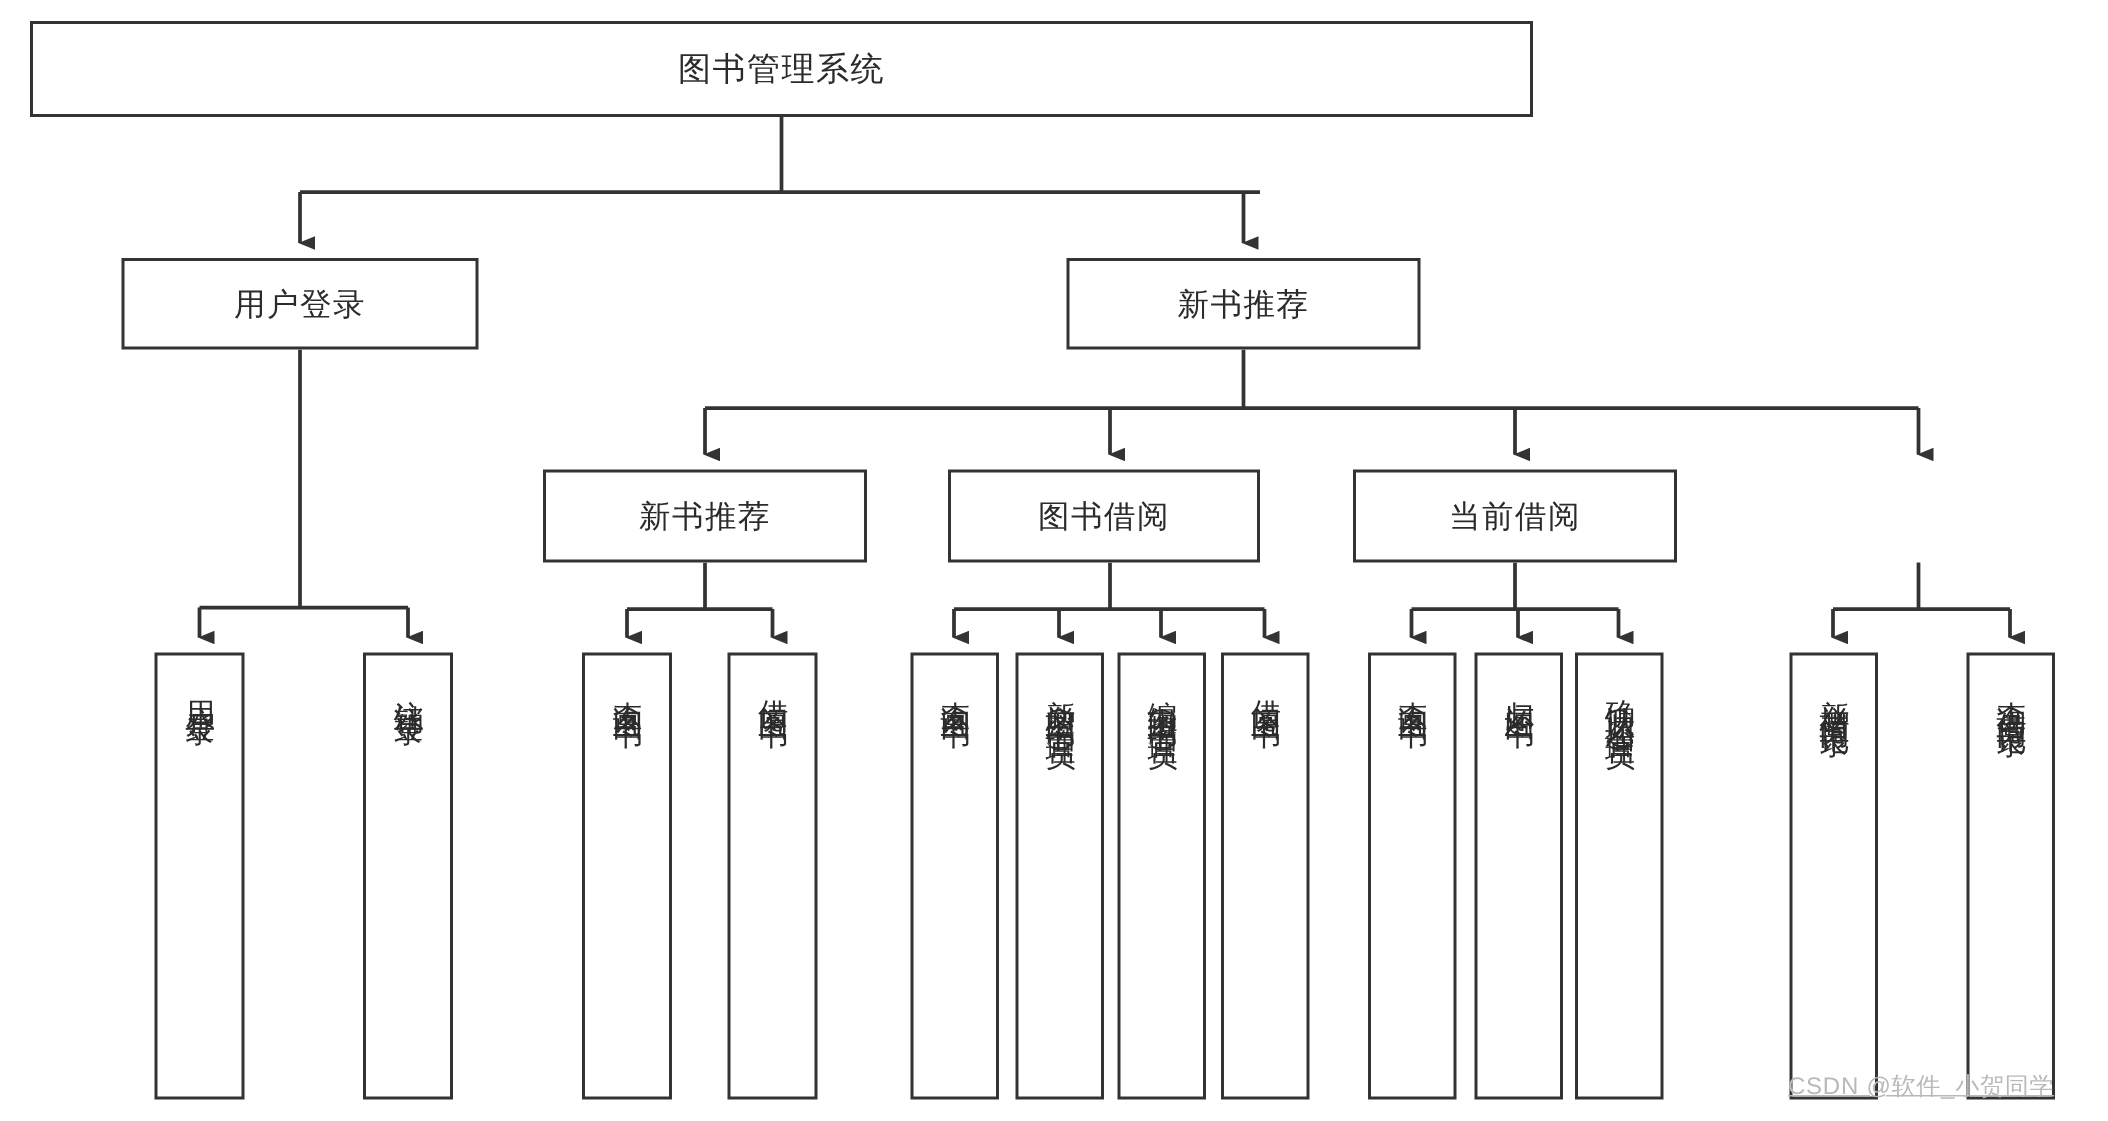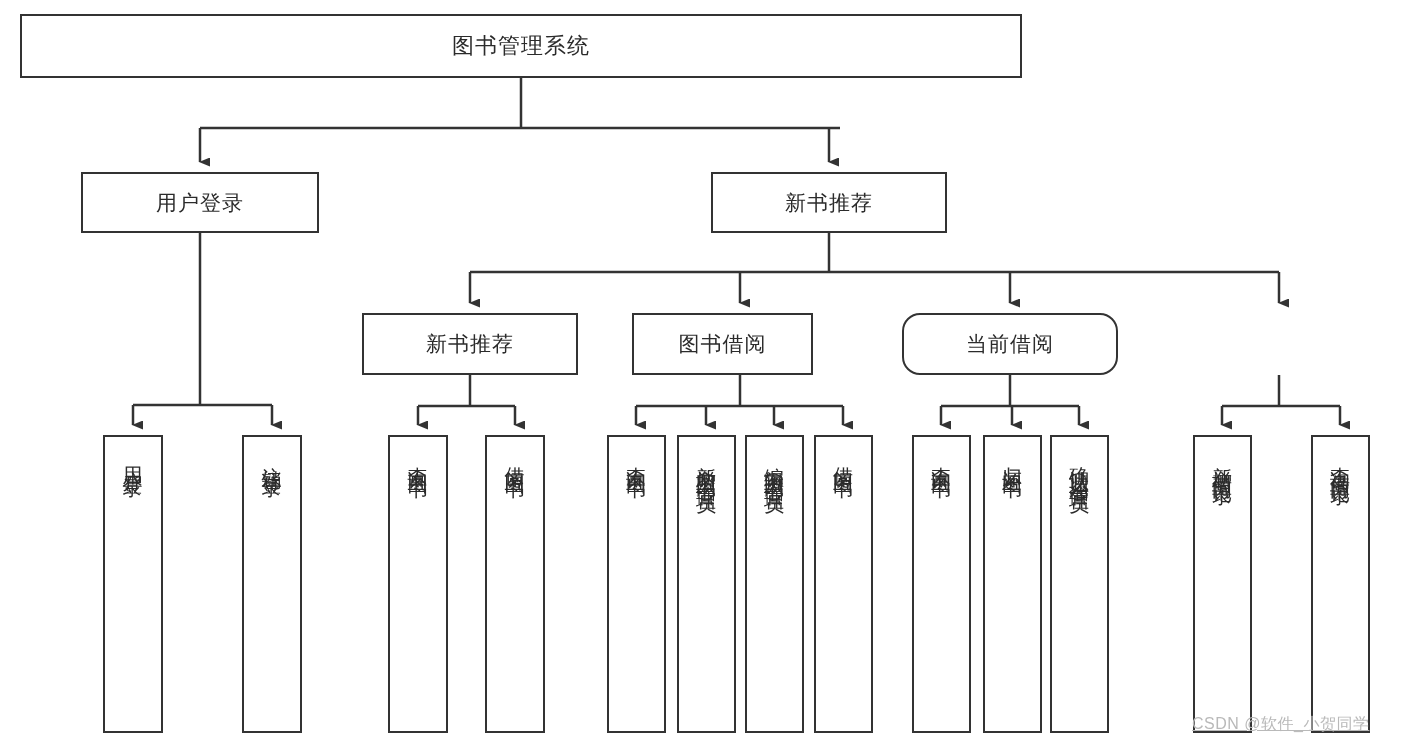--- a/index.html
+++ b/index.html
@@ -124,22 +124,22 @@
       <path d="M1340,406 L1340,425" marker-end="url(#arrow)"></path>
     </g>
   </svg>
 
   <div class="node horiz root" style="left: 20px; top: 14px; width: 1002px; height: 64px;">图书管理系统</div>
 
   <div class="node horiz" style="left: 81px; top: 172px; width: 238px; height: 61px;">用户登录</div>
   <div class="node horiz" style="left: 711px; top: 172px; width: 236px; height: 61px;">新书推荐</div>
 
   <div class="node horiz" style="left: 362px; top: 313px; width: 216px; height: 62px;">新书推荐</div>
-  <div class="node horiz" style="left: 632px; top: 313px; width: 181px; height: 62px;">图书借阅</div>
-  <div class="node horiz" style="left: 902px; top: 313px; width: 216px; height: 62px; border-radius: 18px;">当前借阅</div>
+  <div class="node horiz" style="left: 632px; top: 313px; width: 208px; height: 62px;">图书借阅</div>
+  <div class="node horiz" style="left: 902px; top: 313px; width: 216px; height: 62px;">当前借阅</div>
 
   <div class="node leaf" style="left: 103px; top: 435px; width: 60px; height: 298px;">
     <span class="vtext">用户登录</span>
   </div>
   <div class="node leaf" style="left: 242px; top: 435px; width: 60px; height: 298px;">
     <span class="vtext">注销登录</span>
   </div>
   <div class="node leaf" style="left: 388px; top: 435px; width: 60px; height: 298px;">
     <span class="vtext">查询图书</span>
   </div>

